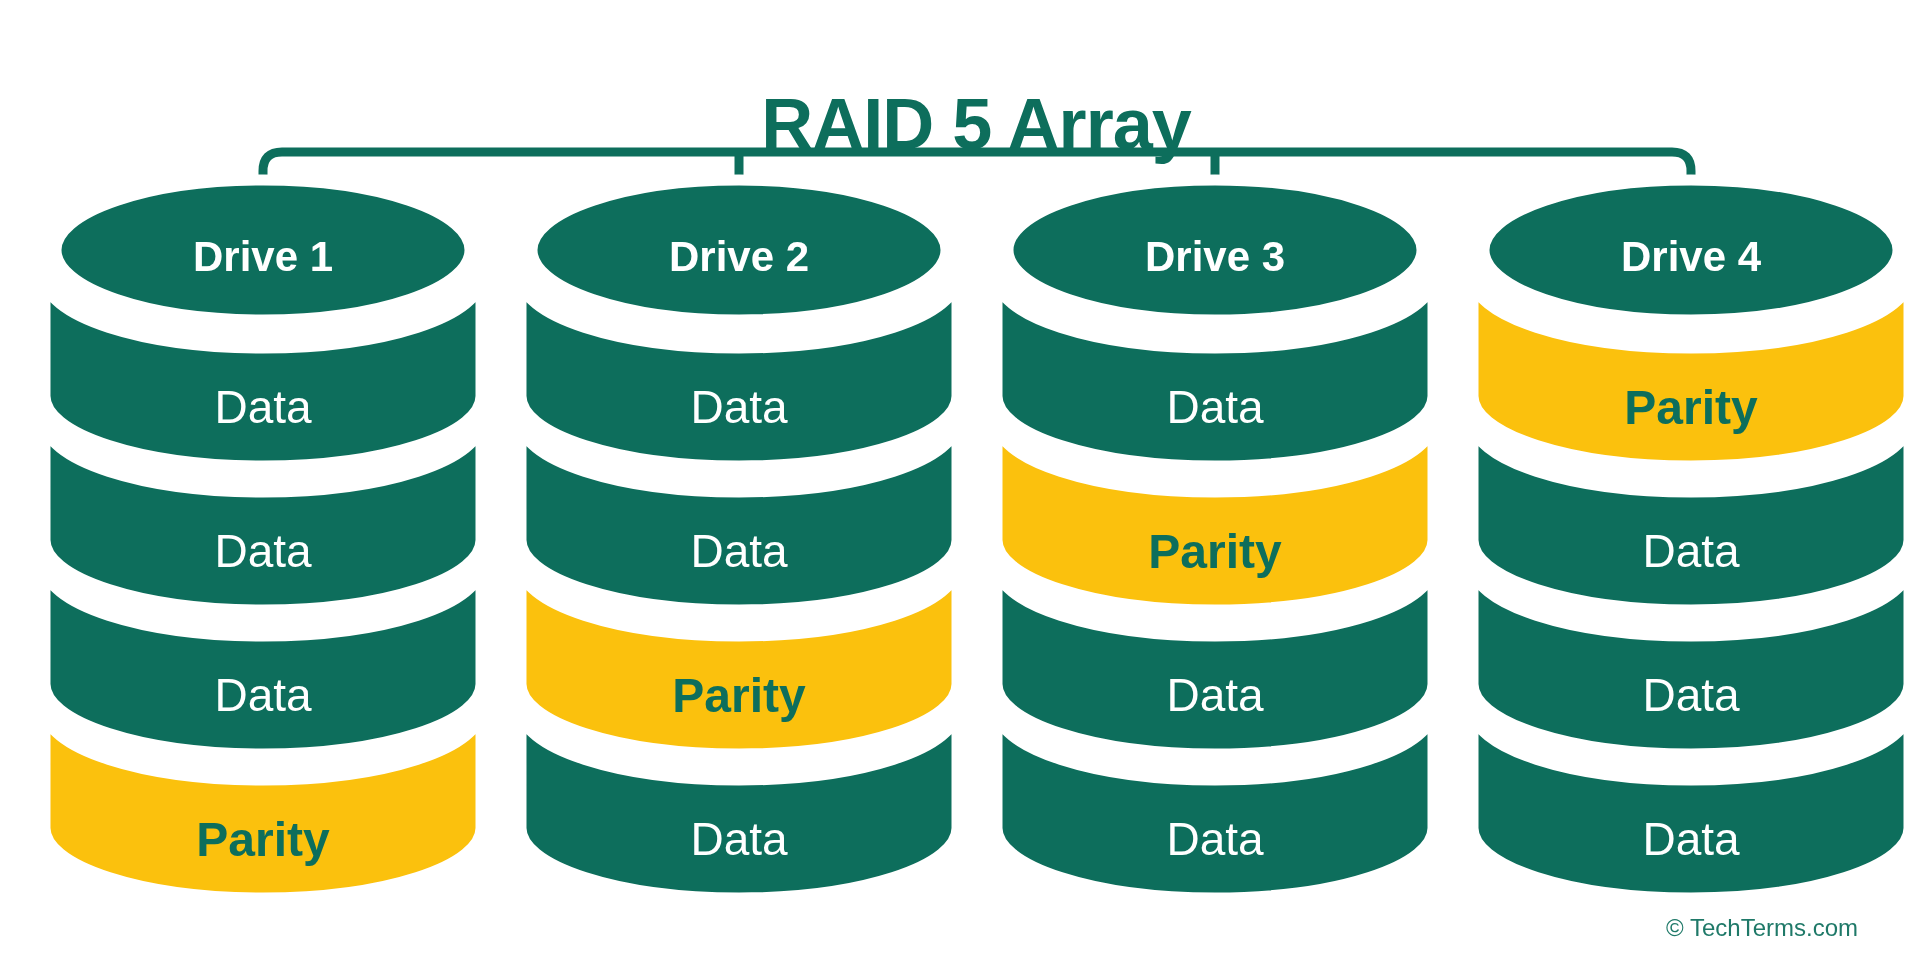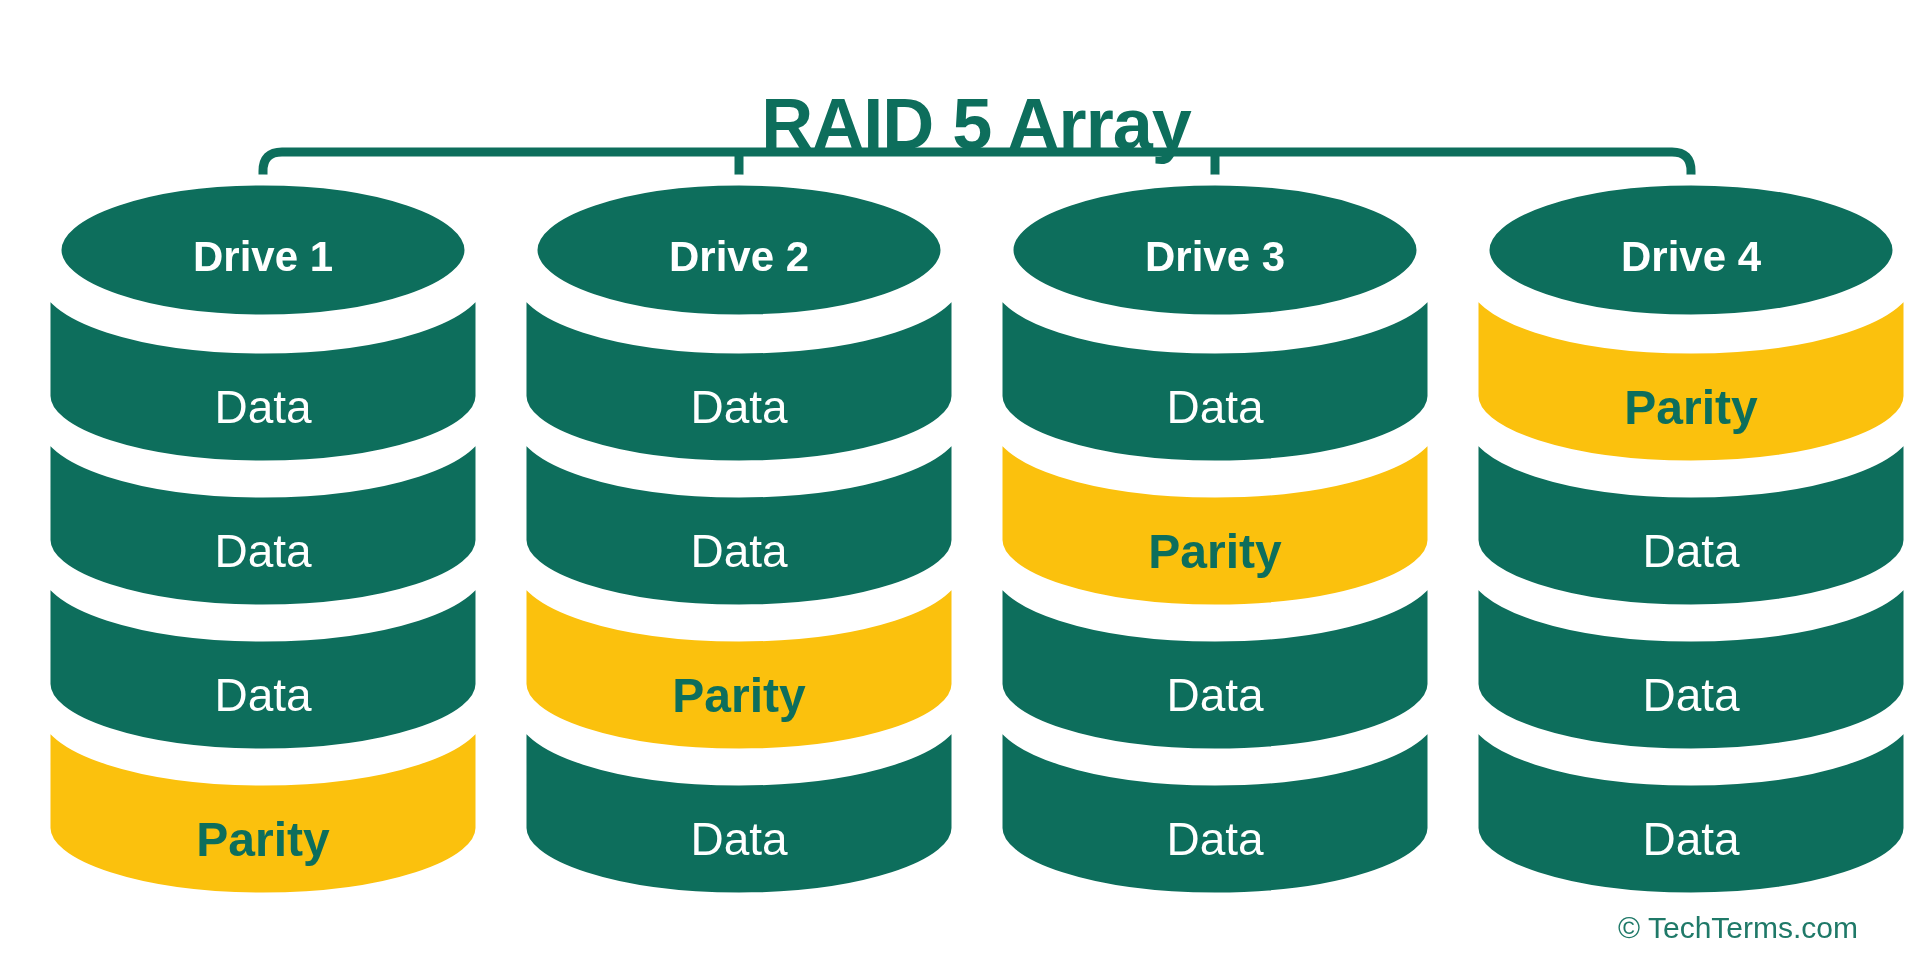--- a/index.html
+++ b/index.html
@@ -19,21 +19,21 @@
     position:absolute;top:0;left:0;z-index:1;pointer-events:none;
   }
   #drives-row{
     position:absolute;top:170px;left:45px;z-index:2;
     display:flex;gap:40px;
   }
   .drive{width:436px;height:740px;position:relative;}
   .drive svg{overflow:visible;display:block;}
   .copyright{
     position:absolute;right:62px;top:912px;
-    font-size:30px;line-height:32px;
+    font-size:24px;line-height:32px;
     color:var(--teal,#0D6E5C);opacity:.92;
   }
 </style>
 </head>
 <body>
 
 <h1 class="title">RAID 5 Array</h1>
 
 <svg id="connector-svg" width="1920" height="960" viewBox="0 0 1920 960">
   <path d="M263 210 L263 171 Q263 152 282 152 L1672 152 Q1691 152 1691 171 L1691 210" fill="none" stroke="#0D6E5C" stroke-width="9"></path>

